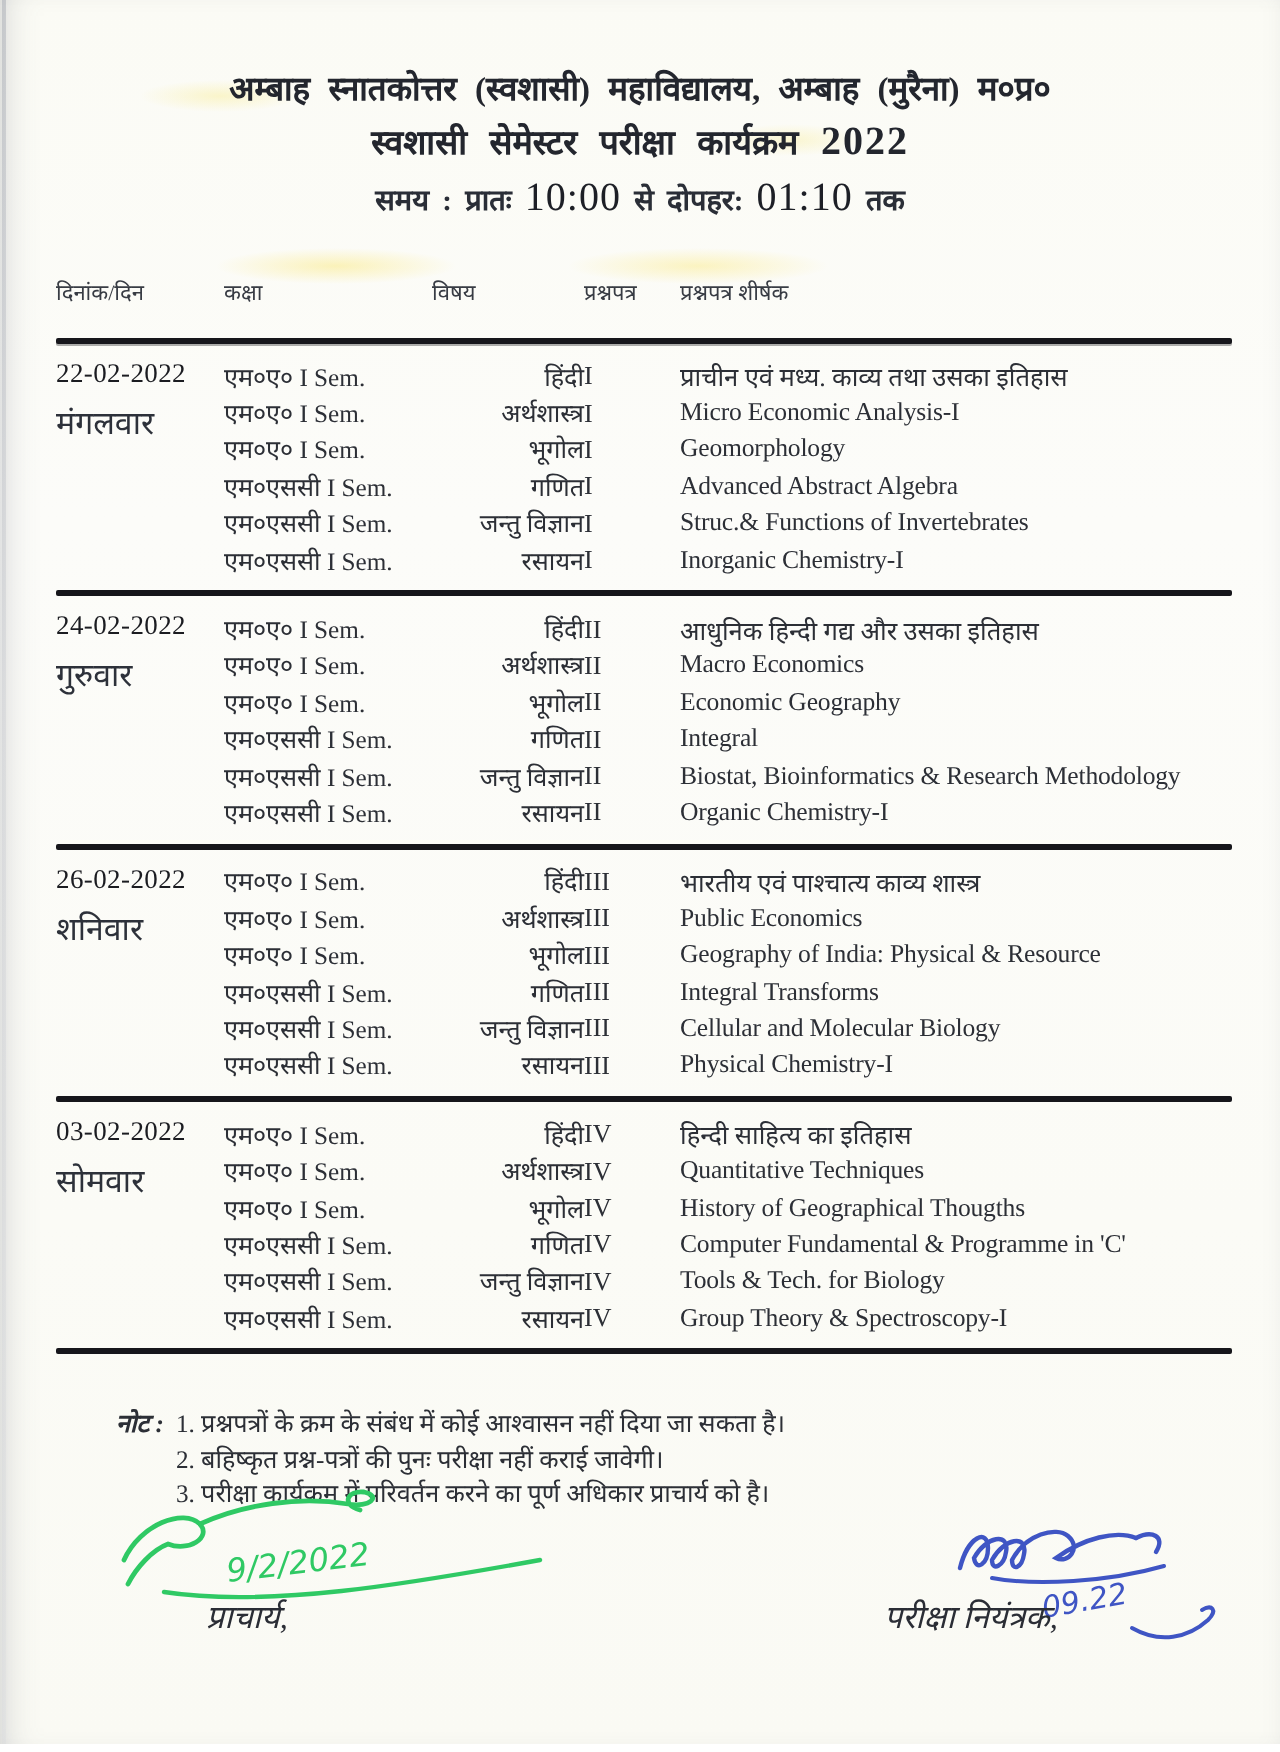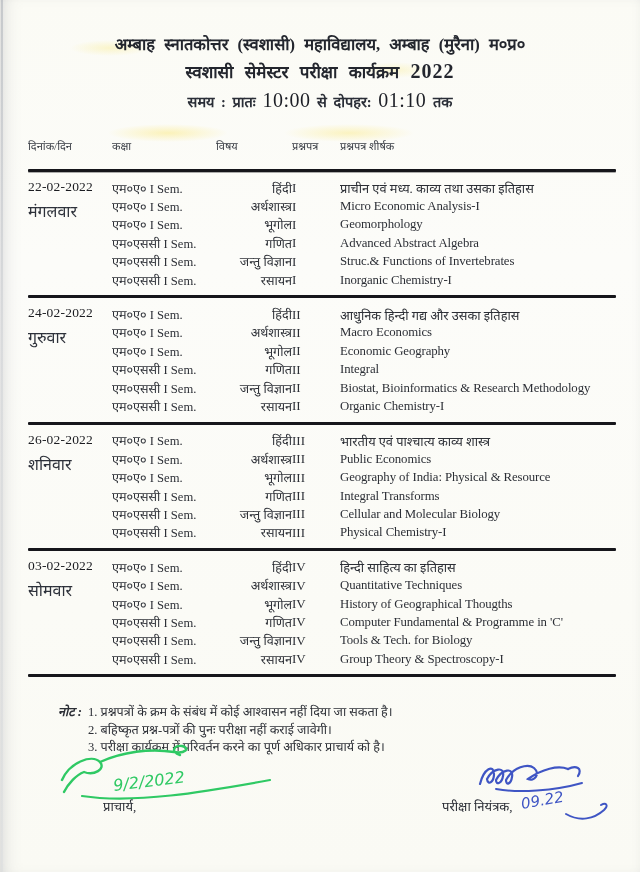--- a/index.html
+++ b/index.html
@@ -47,21 +47,21 @@
   .c-title.dev{letter-spacing:0;}
 
   
   .notes{position:absolute;left:28px;top:704px;font-size:12.6px;line-height:17.5px;color:#2c2f36;margin-left:30px;}
   .notes-wrap{display:flex;}
   .note-label{font-weight:700;font-style:italic;margin-right:6px;white-space:nowrap;}
   .note-item{white-space:nowrap;}
 
   
   .sig{position:absolute;}
-  .sig-label{position:absolute;font-size:13px;color:#2a2d35;white-space:nowrap;}
+  .sig-label{position:absolute;font-size:16px;color:#2a2d35;white-space:nowrap;font-style:italic;}
   .lab-left{left:103px;top:797px;}
   .lab-right{left:406px;top:797px;margin-left:36px;}
   .svg-left{left:52px;top:744px;}
   .svg-right{left:462px;top:760px;}
   svg text{font-family:"DejaVu Sans",sans-serif;font-style:italic;}
 </style>
 </head>
 <body>
 
 <div class="page">

